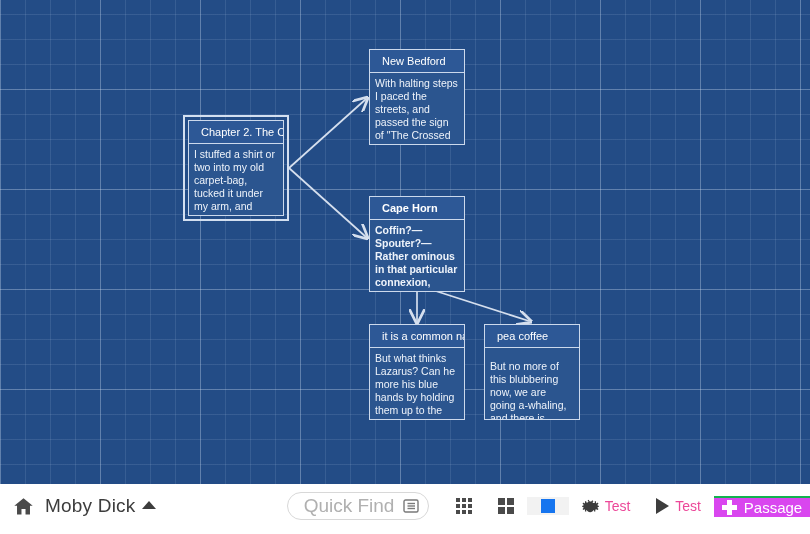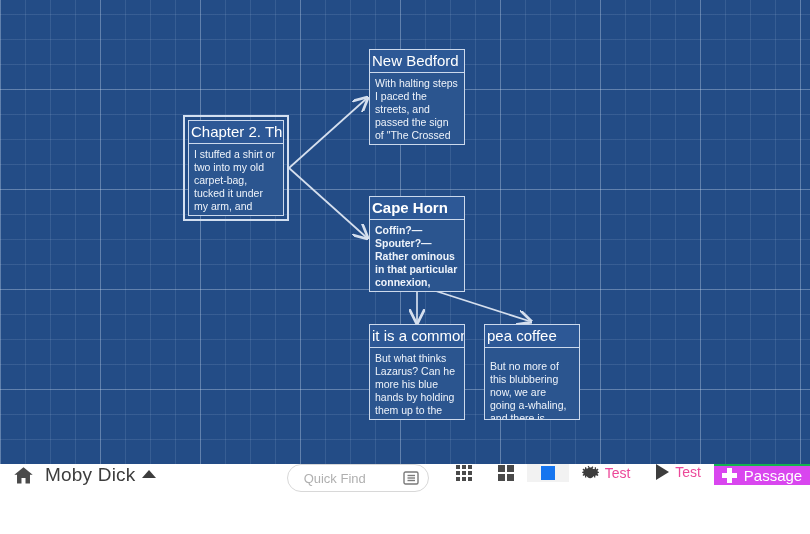--- a/index.html
+++ b/index.html
@@ -68,47 +68,47 @@
     color: #ffffff;
   }
   .passage.selected {
     outline: 2px solid #d3dff0;
     outline-offset: 3px;
   }
   .passage .p-title {
     flex: 0 0 auto;
     height: 22px;
     line-height: 22px;
-    padding: 0 2px;
-    font-size: 15px;
+    padding: 0 12px;
+    font-size: 11px;
     color: #ffffff;
     border-bottom: 1px solid #ccd9ec;
     white-space: nowrap;
     overflow: hidden;
     background: #2d5896;
   }
   .passage .p-excerpt {
     flex: 1 1 auto;
     padding: 4px 5px 0 5px;
     font-size: 10.5px;
     line-height: 13px;
     color: #eef3fa;
     overflow: hidden;
   }
 
   
   #toolbar {
     position: absolute;
     left: 0;
-    top: 464px;
+    top: 484px;
     width: 810px;
     height: 44px;
     background: #ffffff;
     display: flex;
-    align-items: flex-start;
+    align-items: center;
   }
   .tb-left {
     display: flex;
     align-items: center;
     padding-left: 12px;
     gap: 11px;
   }
   .home-icon {
     width: 22px;
     height: 22px;
@@ -151,21 +151,21 @@
     border: 1px solid #d8d8d8;
     border-radius: 14px;
     background: #ffffff;
     padding: 0 8px 0 14px;
     box-sizing: border-box;
   }
   .search-box input {
     flex: 1 1 auto;
     border: none;
     outline: none;
-    font-size: 13px;
+    font-size: 19px;
     color: #555;
     background: transparent;
     font-family: "Liberation Sans", sans-serif;
     width: 10px;
   }
   .search-box input::placeholder { color: #b0b0b0; }
   .search-menu-icon {
     flex: 0 0 auto;
     width: 17px;
     height: 15px;

